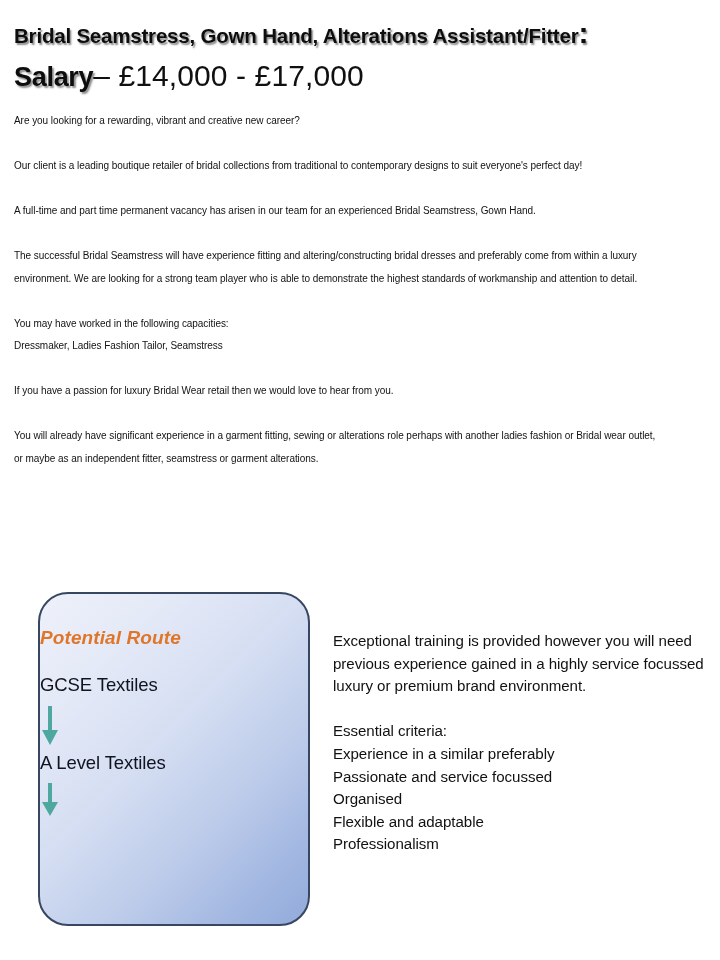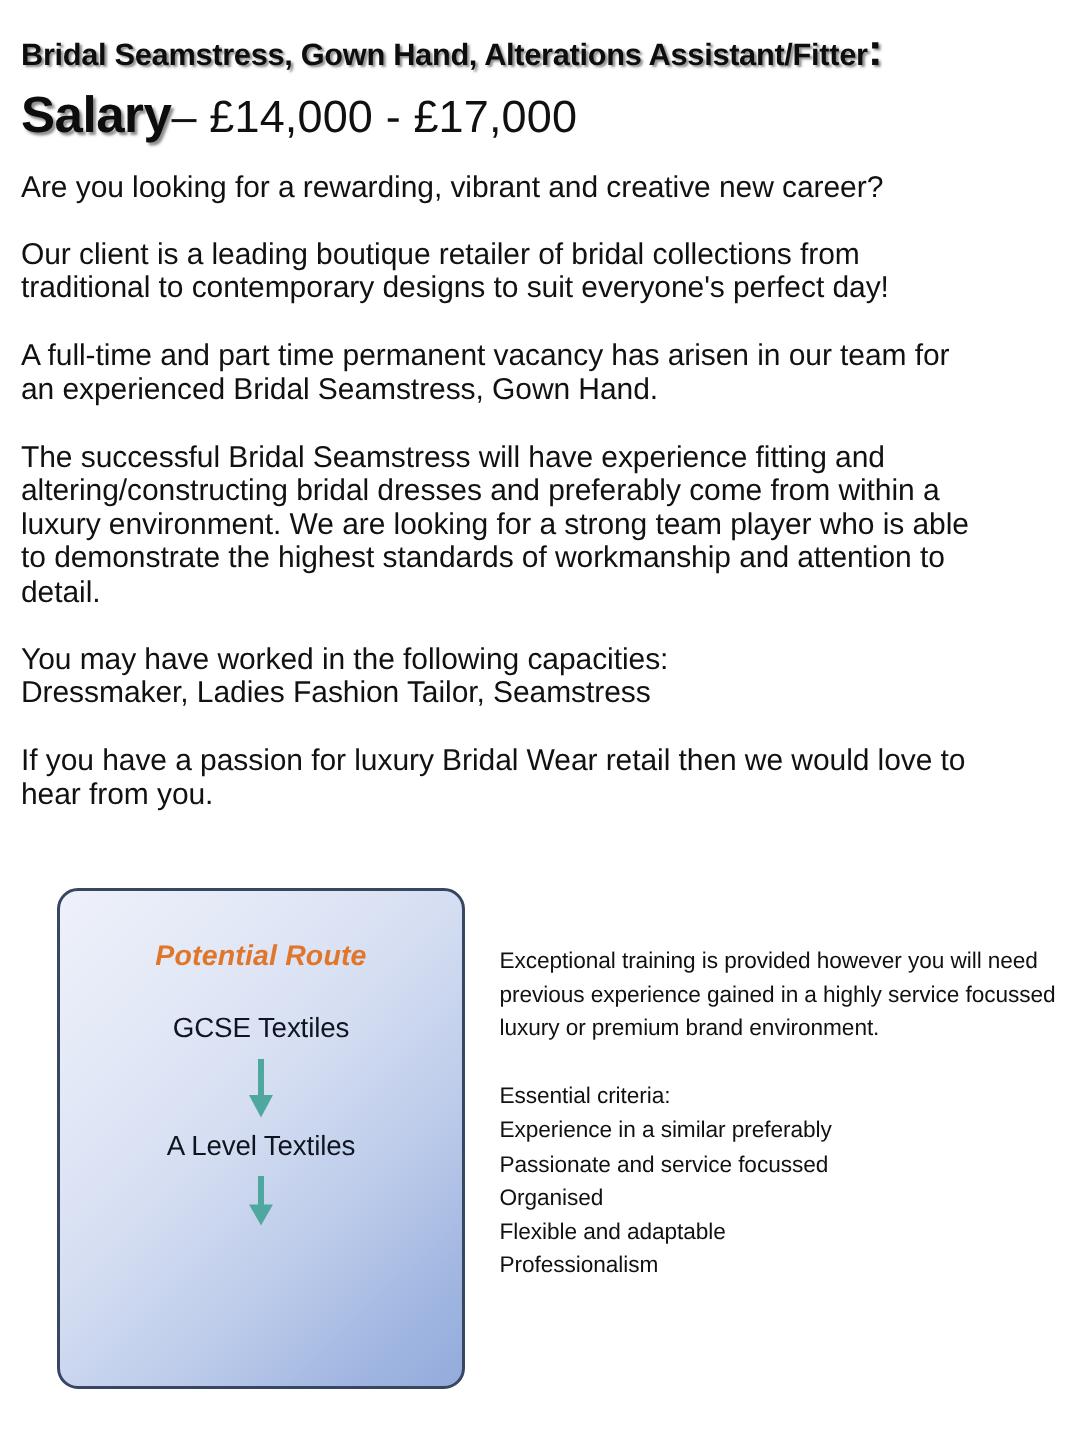--- a/index.html
+++ b/index.html
@@ -47,39 +47,39 @@
     text-shadow: 1.6px 1.6px 1.6px rgba(120,120,120,0.85);
   }
 
   .salary-line {
     margin: 0;
     padding-top: 9px;
     line-height: 1.1;
     white-space: nowrap;
   }
   .salary-word {
-    font-size: 34px;
+    font-size: 27px;
     font-weight: bold;
     color: #0d0d0d;
     letter-spacing: -0.3px;
     text-shadow: 1.8px 1.8px 1.8px rgba(120,120,120,0.85);
   }
   .salary-amount {
     font-size: 30px;
     font-weight: normal;
     color: #101010;
     letter-spacing: 0.1px;
   }
 
   
   .body-block {
     margin-top: 18px;
   }
   .para {
-    font-size: 20px;
+    font-size: 10px;
     line-height: 22.5px;
     color: #111111;
     margin: 0 0 22.5px 0;
     max-width: 690px;
     letter-spacing: -0.05px;
   }
   .para:last-child { margin-bottom: 0; }
 
   
   .lower {
@@ -91,31 +91,31 @@
   }
 
   .route-box {
     position: absolute;
     left: 38px;
     top: 4px;
     width: 272px;
     height: 334px;
     box-sizing: border-box;
     border: 2px solid #384761;
-    border-radius: 14px;
+    border-radius: 30px;
     background: linear-gradient(135deg,
                 #eef1fa 0%,
                 #e4e9f7 22%,
                 #d5def2 45%,
                 #bccbea 68%,
                 #a2b7e1 86%,
                 #93abdc 100%);
     display: flex;
     flex-direction: column;
-    align-items: center;
+    align-items: flex-start;
   }
 
   .route-title {
     margin-top: 33px;
     font-size: 19px;
     font-weight: bold;
     font-style: italic;
     color: #E0762A;
     letter-spacing: 0.1px;
   }
@@ -169,20 +169,21 @@
   <h2 class="salary-line"><span class="salary-word">Salary</span><span class="salary-amount">– £14,000 - £17,000</span></h2>
 
   <div class="body-block">
     <p class="para">Are you looking for a rewarding, vibrant and creative new career?</p>
     <p class="para">Our client is a leading boutique retailer of bridal collections from traditional to contemporary designs to suit everyone's perfect day!</p>
     <p class="para">A full-time and part time permanent vacancy has arisen in our team for an experienced Bridal Seamstress, Gown Hand.</p>
     <p class="para">The successful Bridal Seamstress will have experience fitting and altering/constructing bridal dresses and preferably come from within a luxury environment. We are looking for a strong team player who is able to demonstrate the highest standards of workmanship and attention to detail.</p>
     <p class="para" style="white-space:pre-line;">You may have worked in the following capacities:
 Dressmaker, Ladies Fashion Tailor, Seamstress</p>
     <p class="para">If you have a passion for luxury Bridal Wear retail then we would love to hear from you.</p>
+    <p class="para">You will already have significant experience in a garment fitting, sewing or alterations role perhaps with another ladies fashion or Bridal wear outlet, or maybe as an independent fitter, seamstress or garment alterations.</p>
   </div>
 
   <div class="lower">
 
     <div class="route-box">
       <div class="route-title">Potential Route</div>
 
       <div class="route-step step-1">GCSE Textiles</div>
 
       <span class="route-arrow arrow-1">

